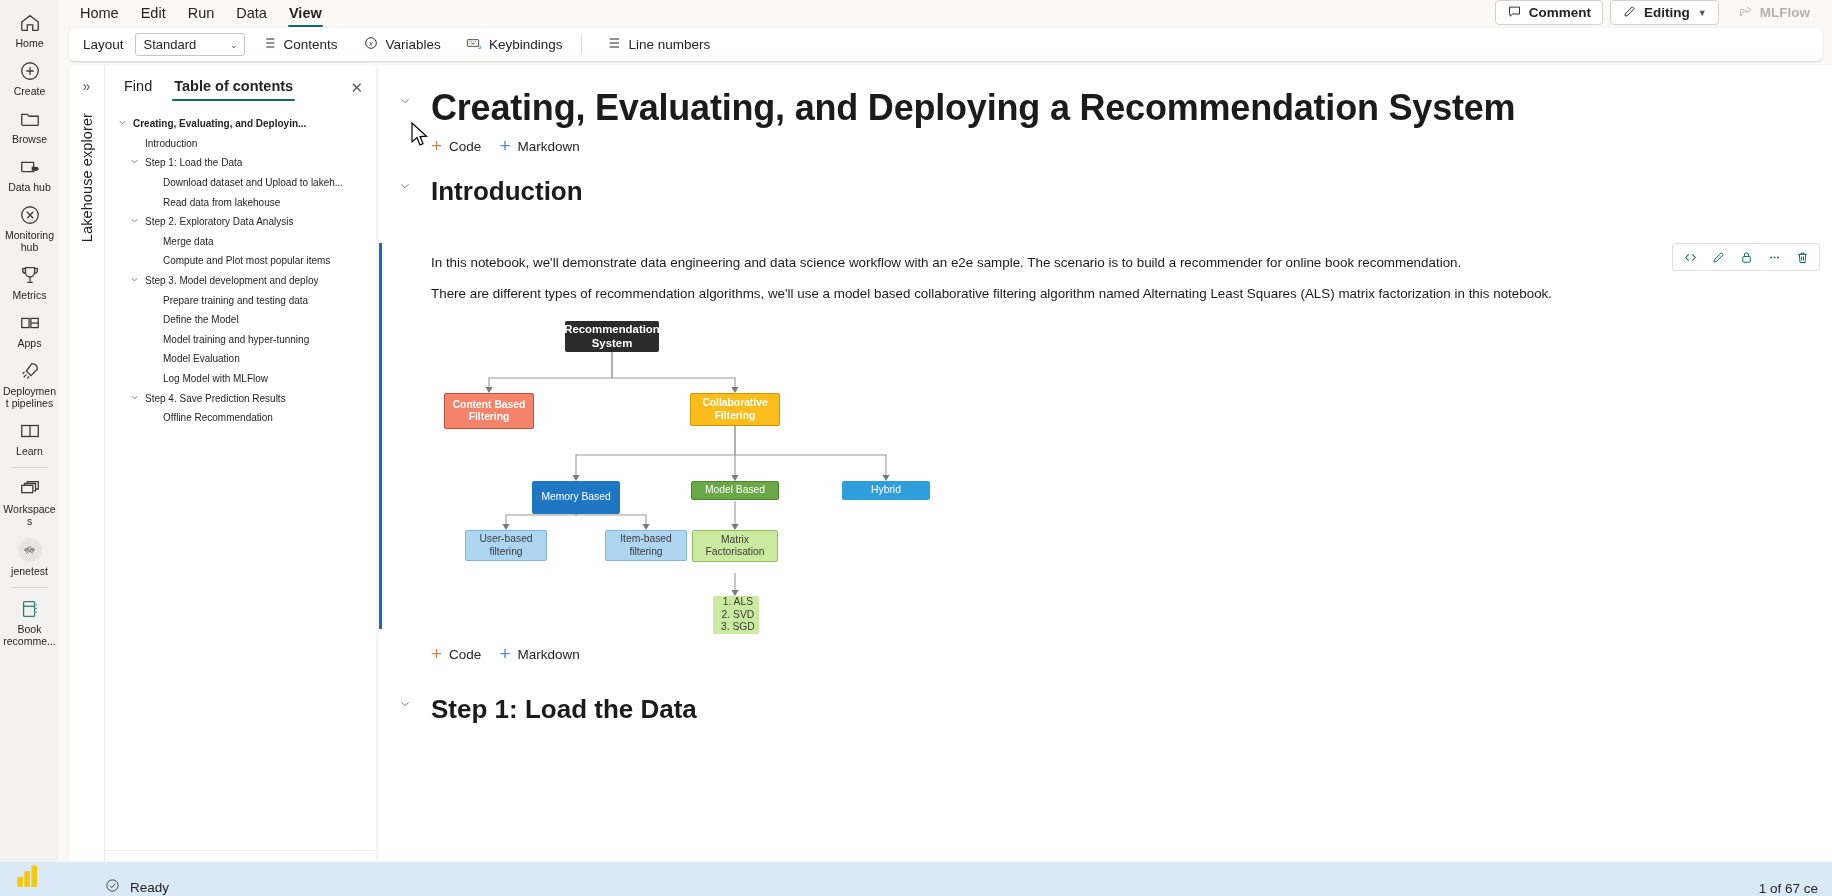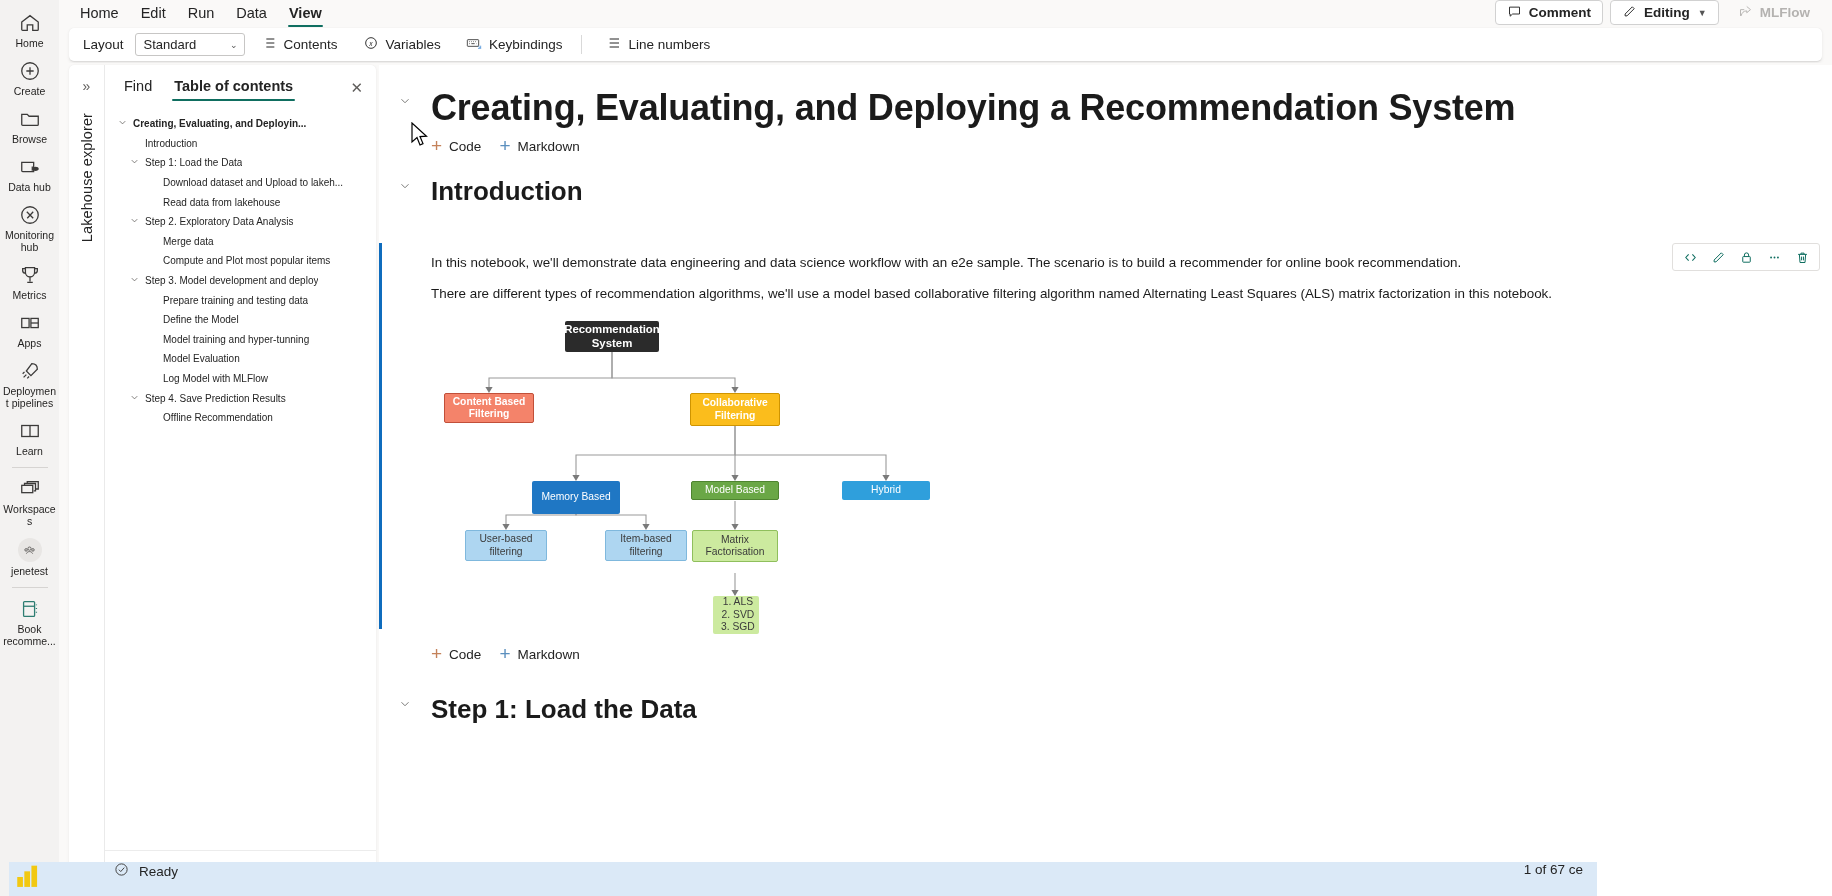--- a/index.html
+++ b/index.html
@@ -203,22 +203,22 @@
   .dbox.lgreen { background: #ccea9f; color: #3b3b3b; border: 1px solid #8fbf5c; }
   .dbox.cyan   { background: #2f9fdc; color: #fff; }
   .dbox.list   { background: #ccea9f; color: #3b3b3b; align-items: flex-start; padding-left: 8px; font-size: 10.3px; }
   #diagram svg.edges { position: absolute; left: 0; top: 0; width: 600px; height: 300px; pointer-events: none; }
 
   
   #cursor { position: absolute; left: 411px; top: 122px; width: 18px; height: 26px; pointer-events: none; z-index: 60; }
 
   
   #status {
-    position: absolute; left: 9px; bottom: 0; width: 1588px; height: 34px;
-    background: #dbe9f7; display: flex; align-items: flex-start;
+    position: absolute; left: 0; bottom: 0; width: 1832px; height: 34px;
+    background: #dbe9f7; display: flex; align-items: flex-end;
     padding: 0 14px 0 105px; font-size: 13.5px; color: #242424;
   }
   #status .st-left { display: flex; align-items: center; gap: 10px; }
   #status svg { width: 15px; height: 15px; }
   #status .st-right { margin-left: auto; white-space: nowrap; overflow: hidden; }
   #powerbi-corner { position: absolute; left: 13px; bottom: 2px; width: 34px; height: 34px; }
 </style>
 </head>
 <body>
 
@@ -602,21 +602,21 @@
                   <path d="M145 169 l-3.6 -6 h7.2 z" transform="translate(0,-3)"></path>
                   <path d="M304 169 l-3.6 -6 h7.2 z" transform="translate(0,-3)"></path>
                   <path d="M455 169 l-3.6 -6 h7.2 z" transform="translate(0,-3)"></path>
                   <path d="M75 218 l-3.6 -6 h7.2 z" transform="translate(0,-3)"></path>
                   <path d="M215 218 l-3.6 -6 h7.2 z" transform="translate(0,-3)"></path>
                   <path d="M304 218 l-3.6 -6 h7.2 z" transform="translate(0,-3)"></path>
                   <path d="M304 284 l-3.6 -6 h7.2 z" transform="translate(0,-3)"></path>
                 </g>
               </svg>
               <div class="dbox dark" style="left:134px;top:6px;width:94px;height:31px;">Recommendation System</div>
-              <div class="dbox salmon" style="left:13px;top:78px;width:90px;height:30px;">Content Based Filtering</div>
+              <div class="dbox salmon" style="left:13px;top:78px;width:90px;height:36px;">Content Based Filtering</div>
               <div class="dbox amber" style="left:259px;top:78px;width:90px;height:33px;">Collaborative Filtering</div>
               <div class="dbox blue" style="left:101px;top:166px;width:88px;height:33px;">Memory Based</div>
               <div class="dbox green" style="left:260px;top:166px;width:88px;height:19px;">Model Based</div>
               <div class="dbox cyan" style="left:411px;top:166px;width:88px;height:19px;">Hybrid</div>
               <div class="dbox lblue" style="left:34px;top:215px;width:82px;height:31px;">User-based filtering</div>
               <div class="dbox lblue" style="left:174px;top:215px;width:82px;height:31px;">Item-based filtering</div>
               <div class="dbox lgreen" style="left:261px;top:215px;width:86px;height:32px;">Matrix Factorisation</div>
               <div class="dbox list" style="left:282px;top:281px;width:46px;height:38px;white-space:pre;justify-content:center;">1. ALS
 2. SVD
 3. SGD</div>

